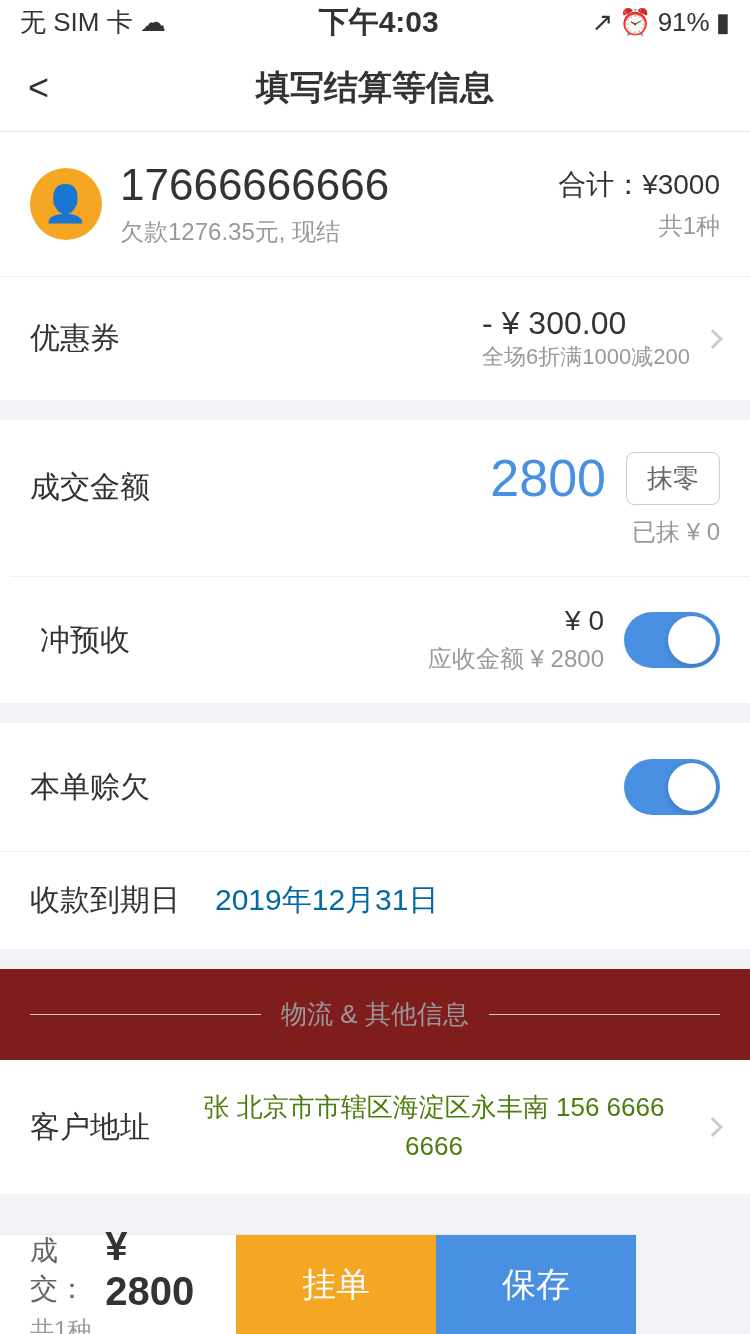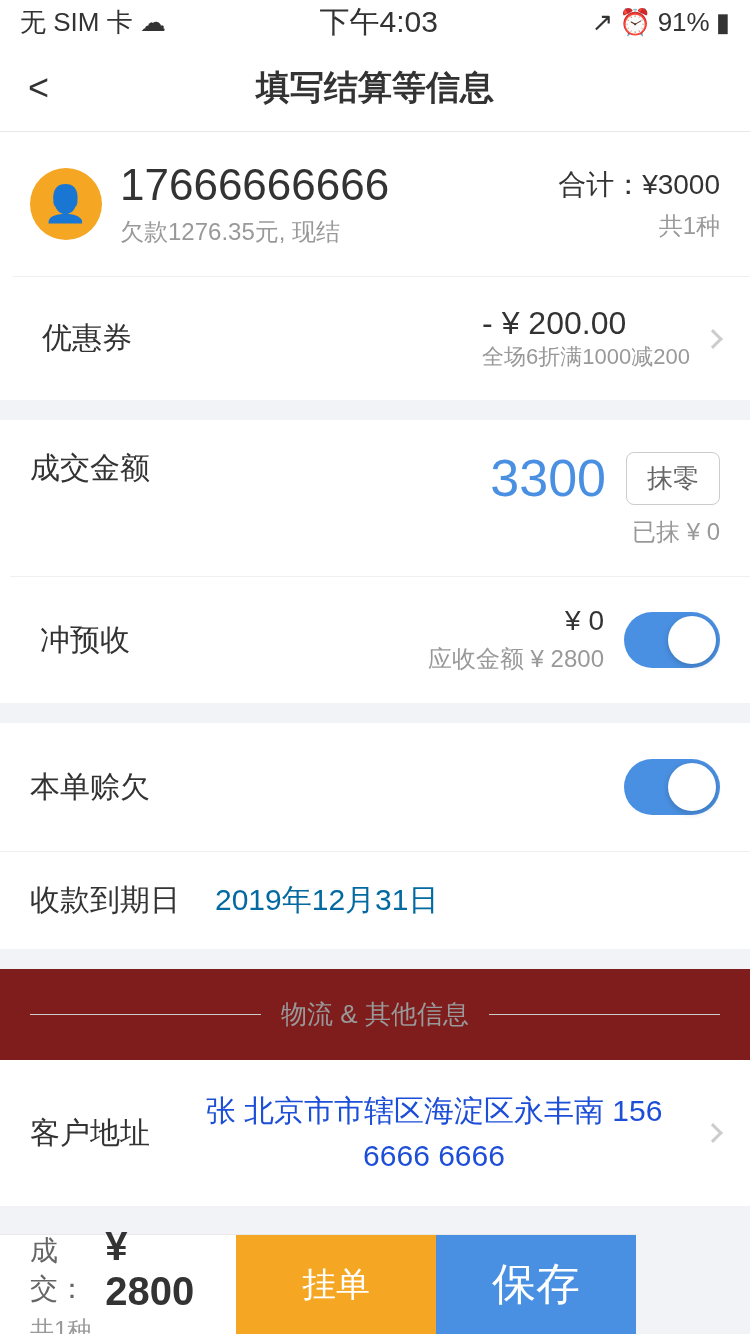--- a/index.html
+++ b/index.html
@@ -20,21 +20,21 @@
       height: 44px;
       background: #fff;
       display: flex;
       align-items: center;
       justify-content: space-between;
       padding: 0 20px;
       font-size: 26px;
       font-weight: 500;
     }
     .status-left { display: flex; align-items: center; gap: 8px; }
-    .status-center { font-size: 30px; font-weight: 400; }
+    .status-center { font-size: 30px; font-weight: 700; }
     .status-right { display: flex; align-items: center; gap: 6px; font-size: 26px; }
 
     
     .nav-bar {
       width: 750px;
       height: 88px;
       background: #fff;
       display: flex;
       align-items: center;
       justify-content: center;
@@ -89,41 +89,40 @@
     .total-count { font-size: 24px; color: #999; margin-top: 6px; }
 
     
     .coupon-row {
       background: #fff;
       padding: 28px 30px;
       display: flex;
       align-items: center;
       justify-content: space-between;
       border-top: 1px solid #f0f0f0;
-      margin-left: 12px;
     }
     .coupon-label { font-size: 30px; color: #333; }
     .coupon-right { display: flex; align-items: center; gap: 10px; }
     .coupon-discount { font-size: 32px; color: #333; }
     .coupon-detail { font-size: 22px; color: #999; text-align: right; margin-right: 6px; }
     .chevron-right {
       width: 14px; height: 14px;
       border-right: 3px solid #ccc;
       border-top: 3px solid #ccc;
       transform: rotate(45deg);
     }
 
     
     .deal-section {
       background: #fff;
       padding: 28px 30px;
     }
     .deal-row {
       display: flex;
-      align-items: flex-start;
+      align-items: flex-end;
       justify-content: space-between;
       gap: 22px;
     }
     .deal-label { font-size: 30px; color: #333; }
     .deal-right { display: flex; align-items: center; gap: 20px; }
     .deal-amount { font-size: 52px; font-weight: 500; color: #4a90e2; }
     .round-btn {
       border: 1px solid #ccc;
       border-radius: 8px;
       padding: 8px 20px;
@@ -209,21 +208,21 @@
     
     .address-row {
       background: #fff;
       padding: 28px 30px;
       display: flex;
       align-items: center;
       justify-content: space-between;
       text-align: center;
     }
     .address-label { font-size: 30px; color: #333; min-width: 120px; }
-    .address-value { font-size: 30px; color: #1d4ed8; flex: 1; margin-left: 22px; line-height: 1.5; }
+    .address-value { font-size: 26px; color: #4d7c0f; flex: 1; margin-left: 22px; line-height: 1.5; }
 
     
     .bottom-spacer {
       height: 200px;
       background: #f2f3f7;
     }
 
     
     .bottom-bar {
       position: fixed;
@@ -250,21 +249,21 @@
       font-size: 34px;
       color: #fff;
       font-weight: 500;
       cursor: pointer;
     }
     .btn-save {
       width: 200px;
       height: 100px;
       background: #4a90e2;
       display: flex; align-items: center; justify-content: center;
-      font-size: 44px;
+      font-size: 34px;
       color: #fff;
       font-weight: 500;
       cursor: pointer;
     }
   </style>
 </head>
 <body>
 
 <div class="status-bar">
   <div class="status-left">
@@ -298,36 +297,36 @@
     <div class="customer-right">
       <div class="total-amount">合计：¥3000</div>
       <div class="total-count">共1种</div>
     </div>
   </div>
 
   <div class="coupon-row">
     <div class="coupon-label">优惠券</div>
     <div class="coupon-right">
       <div>
-        <div class="coupon-discount">- ¥ 200.00</div>
+        <div class="coupon-discount">- ¥ 300.00</div>
         <div class="coupon-detail">全场6折满1000减200</div>
       </div>
       <div class="chevron-right"></div>
     </div>
   </div>
 </div>
 
 <div class="section-gap"></div>
 
 <div class="section">
   <div class="deal-section">
     <div class="deal-row">
       <div class="deal-label">成交金额</div>
       <div class="deal-right">
-        <div class="deal-amount">3300</div>
+        <div class="deal-amount">2800</div>
         <button class="round-btn">抹零</button>
       </div>
     </div>
     <div class="deal-sub">已抹  ¥ 0</div>
   </div>
 
   <div class="prereceive-row">
     <div class="prereceive-label">冲预收</div>
     <div class="prereceive-right">
       <div class="prereceive-amounts">

